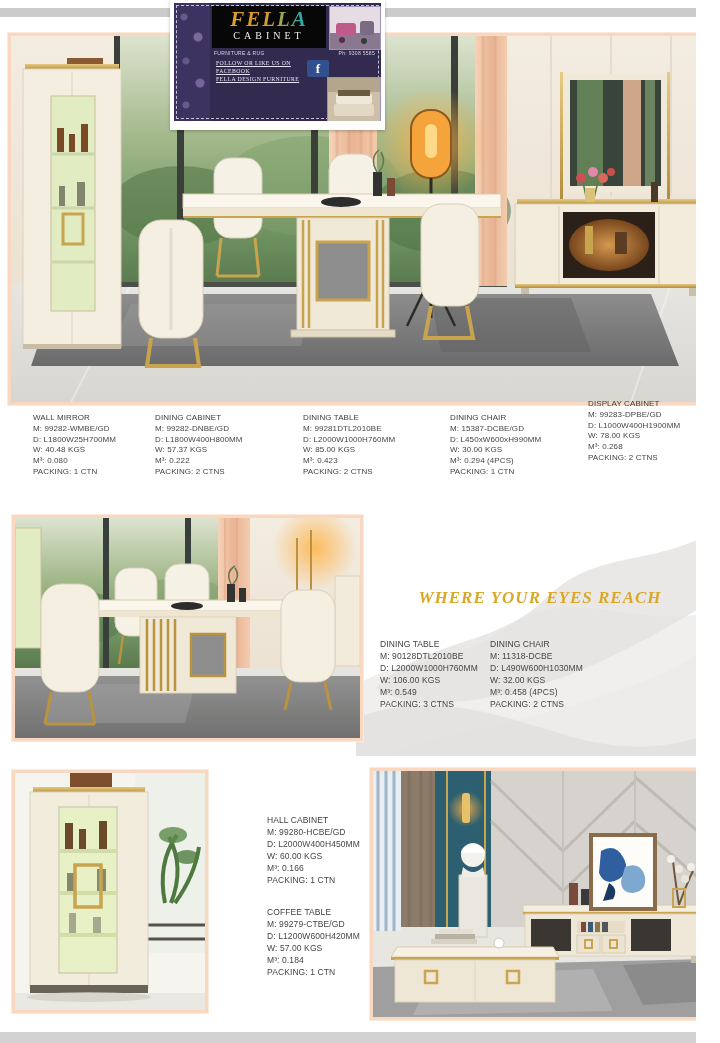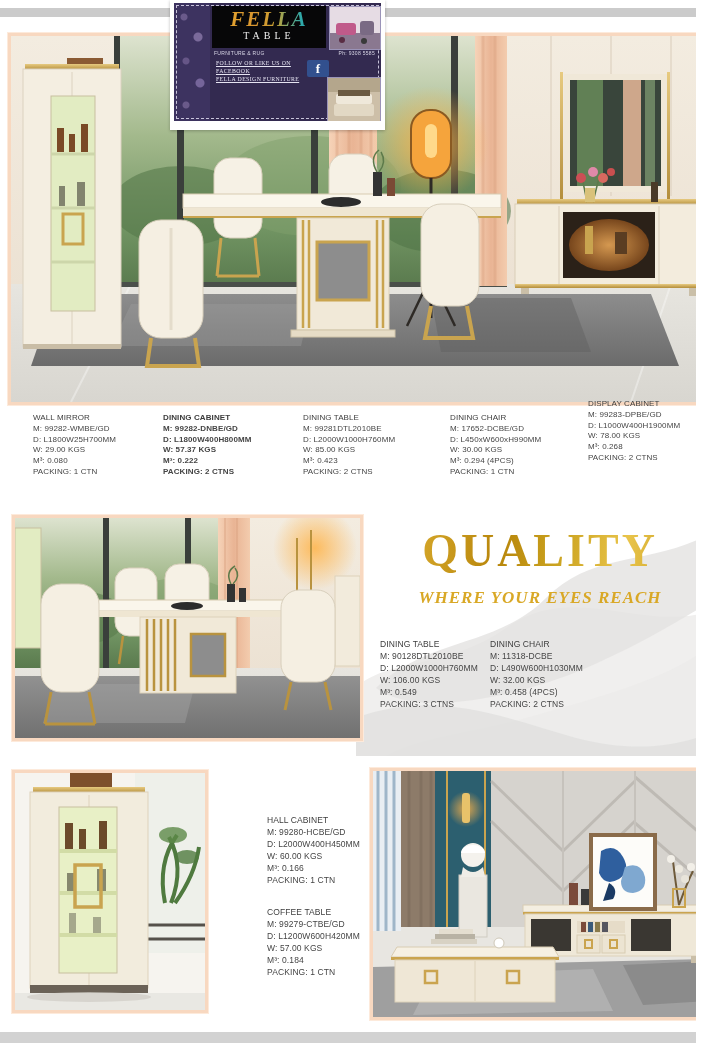--- a/index.html
+++ b/index.html
@@ -254,21 +254,21 @@
       </g>
     </svg>
   </div>
 
   <div class="abs card">
     <div class="card-inner">
       <div class="damask"></div>
       <div class="card-dashes"></div>
       <div class="logobox">
         <div class="logo-fella">FELLA</div>
-        <div class="logo-design">TABLE</div>
+        <div class="logo-design">CABINET</div>
       </div>
       <div class="thumb" style="left:155px;top:3px;width:50px;height:42px;">
         <svg width="50" height="42">
             <rect width="50" height="42" fill="#e6dce4"></rect>
             <rect y="26" width="50" height="16" fill="#8a7890"></rect>
             <rect x="6" y="16" width="20" height="12" rx="3" fill="#c05a8a"></rect>
             <rect x="30" y="14" width="14" height="14" rx="3" fill="#7a6a84"></rect>
             <circle cx="12" cy="33" r="3" fill="#5a2d44"></circle>
             <circle cx="34" cy="34" r="3" fill="#3a3a3a"></circle>
           </svg>
@@ -292,43 +292,43 @@
             <rect x="10" y="12" width="32" height="6" fill="#6b5a42"></rect>
           </svg>
       </div>
     </div>
   </div>
 
   <div class="abs spec" style="left:33px;top:413px;">
     <div class="pname">WALL MIRROR</div>
     <div>M: 99282-WMBE/GD</div>
     <div>D: L1800W25H700MM</div>
-    <div>W: 29.00 KGS</div>
+    <div>W: 40.48 KGS</div>
     <div>M³: 0.080</div>
     <div>PACKING: 1 CTN</div>
   </div>
-  <div class="abs spec" style="left:163px;top:413px;font-weight:bold;">
+  <div class="abs spec" style="left:155px;top:413px;">
     <div class="pname">DINING CABINET</div>
     <div>M: 99282-DNBE/GD</div>
     <div>D: L1800W400H800MM</div>
     <div>W: 57.37 KGS</div>
     <div>M³: 0.222</div>
     <div>PACKING: 2 CTNS</div>
   </div>
   <div class="abs spec" style="left:303px;top:413px;">
     <div class="pname">DINING TABLE</div>
     <div>M: 99281DTL2010BE</div>
     <div>D: L2000W1000H760MM</div>
     <div>W: 85.00 KGS</div>
     <div>M³: 0.423</div>
     <div>PACKING: 2 CTNS</div>
   </div>
   <div class="abs spec" style="left:450px;top:413px;">
     <div class="pname">DINING CHAIR</div>
-    <div>M: 17652-DCBE/GD</div>
+    <div>M: 15387-DCBE/GD</div>
     <div>D: L450xW600xH990MM</div>
     <div>W: 30.00 KGS</div>
     <div>M³: 0.294 (4PCS)</div>
     <div>PACKING: 1 CTN</div>
   </div>
   <div class="abs spec" style="left:588px;top:399px;">
     <div class="pname">DISPLAY CABINET</div>
     <div>M: 99283-DPBE/GD</div>
     <div>D: L1000W400H1900MM</div>
     <div>W: 78.00 KGS</div>
@@ -338,21 +338,20 @@
 
   <div class="abs" style="left:356px;top:488px;width:364px;height:268px;">
     <svg width="364" height="268" viewBox="0 0 364 268">
       <rect width="364" height="268" fill="#ffffff"></rect>
       <path d="M364 0 L364 120 C290 150 220 90 150 140 C90 182 30 170 0 200 L0 268 L364 268 Z" fill="#f0efee"></path>
       <path d="M364 40 C300 80 240 60 190 110 C140 160 70 150 20 200 C60 230 160 210 230 180 C300 150 340 120 364 110 Z" fill="#e3e2e1" opacity=".8"></path>
       <path d="M364 150 C320 190 240 210 170 230 C120 244 60 250 30 268 L364 268 Z" fill="#eceBea" opacity=".9"></path>
       <path d="M0 230 C80 200 150 230 220 250 C280 266 330 258 364 240 L364 268 L0 268 Z" fill="#dededd" opacity=".7"></path>
     </svg>
   </div>
-  <div class="abs quality-title">QUALITY</div>
   <div class="abs quality-sub">WHERE YOUR EYES REACH</div>
 
   <div class="abs photo-frame" style="left:12px;top:515px;width:345px;height:220px;">
     <svg width="345" height="220" viewBox="0 0 345 220">
       <rect width="345" height="220" fill="url(#wallg)"></rect>
       <rect y="150" width="345" height="70" fill="url(#floorg)"></rect>
       <g>
         <rect x="0" y="0" width="232" height="150" fill="url(#gardg)"></rect>
         <ellipse cx="60" cy="100" rx="50" ry="28" fill="#557849" opacity=".55"></ellipse>
         <ellipse cx="165" cy="92" rx="60" ry="32" fill="#7fa06c" opacity=".5"></ellipse>

